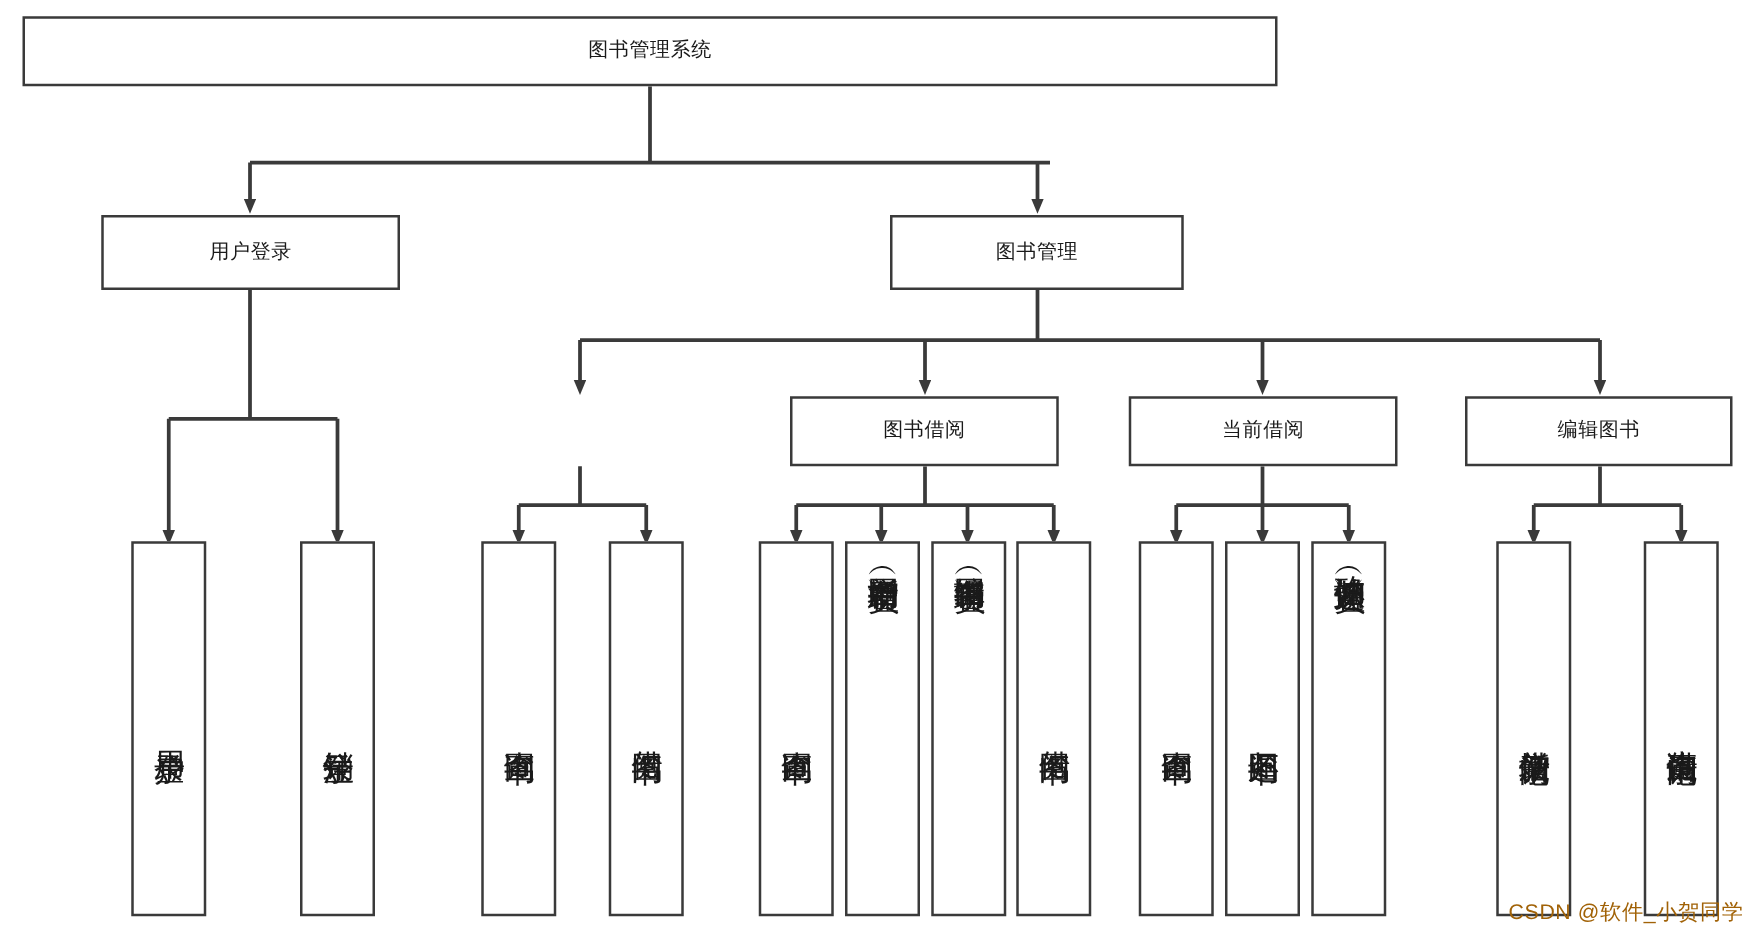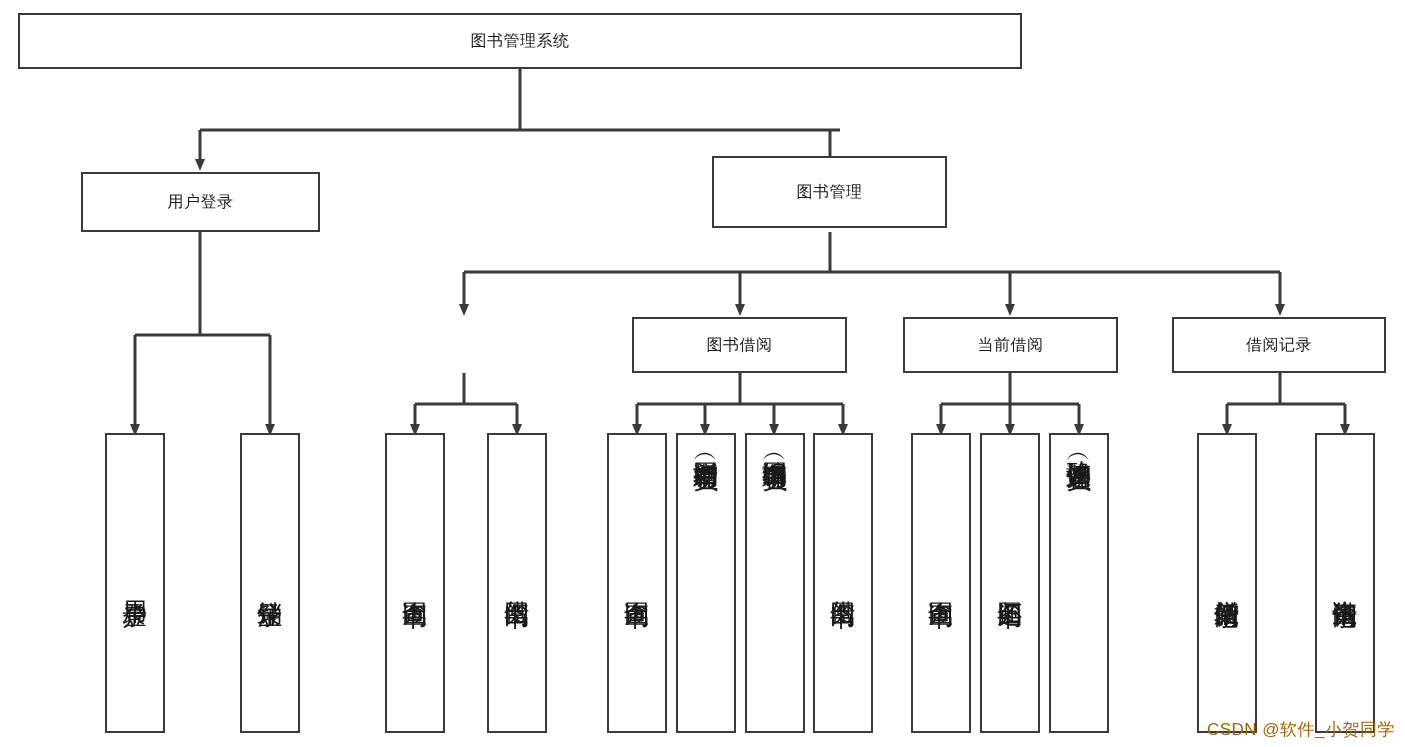--- a/index.html
+++ b/index.html
@@ -127,32 +127,32 @@
     </g>
   </svg>
 
   <div class="node horiz" style="left:18px; top:13px; width:1004px; height:56px;">
     <span class="lbl">图书管理系统</span>
   </div>
 
   <div class="node horiz" style="left:81px; top:172px; width:239px; height:60px;">
     <span class="lbl">用户登录</span>
   </div>
-  <div class="node horiz" style="left:712px; top:156px; width:235px; height:72px;">
+  <div class="node horiz" style="left:712px; top:172px; width:235px; height:60px;">
     <span class="lbl">图书管理</span>
   </div>
 
   <div class="node horiz" style="left:632px; top:317px; width:215px; height:56px;">
     <span class="lbl">图书借阅</span>
   </div>
   <div class="node horiz" style="left:903px; top:317px; width:215px; height:56px;">
     <span class="lbl">当前借阅</span>
   </div>
   <div class="node horiz" style="left:1172px; top:317px; width:214px; height:56px;">
-    <span class="lbl">借阅记录</span>
+    <span class="lbl">编辑图书</span>
   </div>
 
   <div class="node vert short" style="left:105px; top:433px; width:60px; height:300px;">
     <span class="lbl">用户登录</span>
   </div>
   <div class="node vert short" style="left:240px; top:433px; width:60px; height:300px;">
     <span class="lbl">注销登录</span>
   </div>
 
   <div class="node vert short" style="left:385px; top:433px; width:60px; height:300px;">

